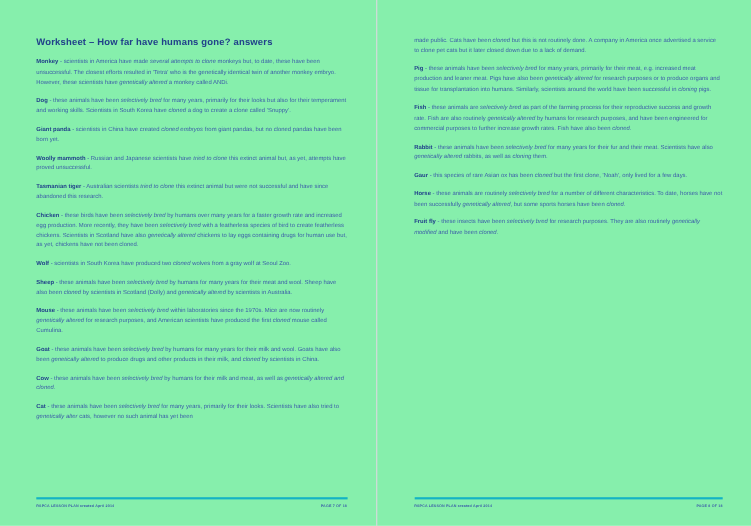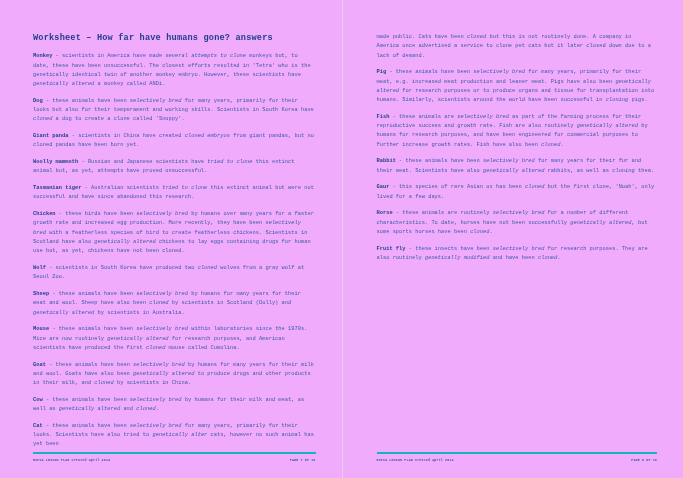--- a/index.html
+++ b/index.html
@@ -17,23 +17,22 @@
     position: relative;
     width: 683px;
     height: 478px;
     display: flex;
     background: #ffffff;
   }
   .page {
     position: relative;
     width: 341.5px;
     height: 478px;
-    background: #f0abfc;
+    background: #86efac;
     box-sizing: border-box;
-    font-family: Liberation Mono, monospace;
   }
   .page.right {
     border-left: 1px solid #d8d8dc;
   }
   .page-body {
     position: absolute;
     left: 33px;
     right: 26px;
     top: 33px;
     bottom: 40px;

